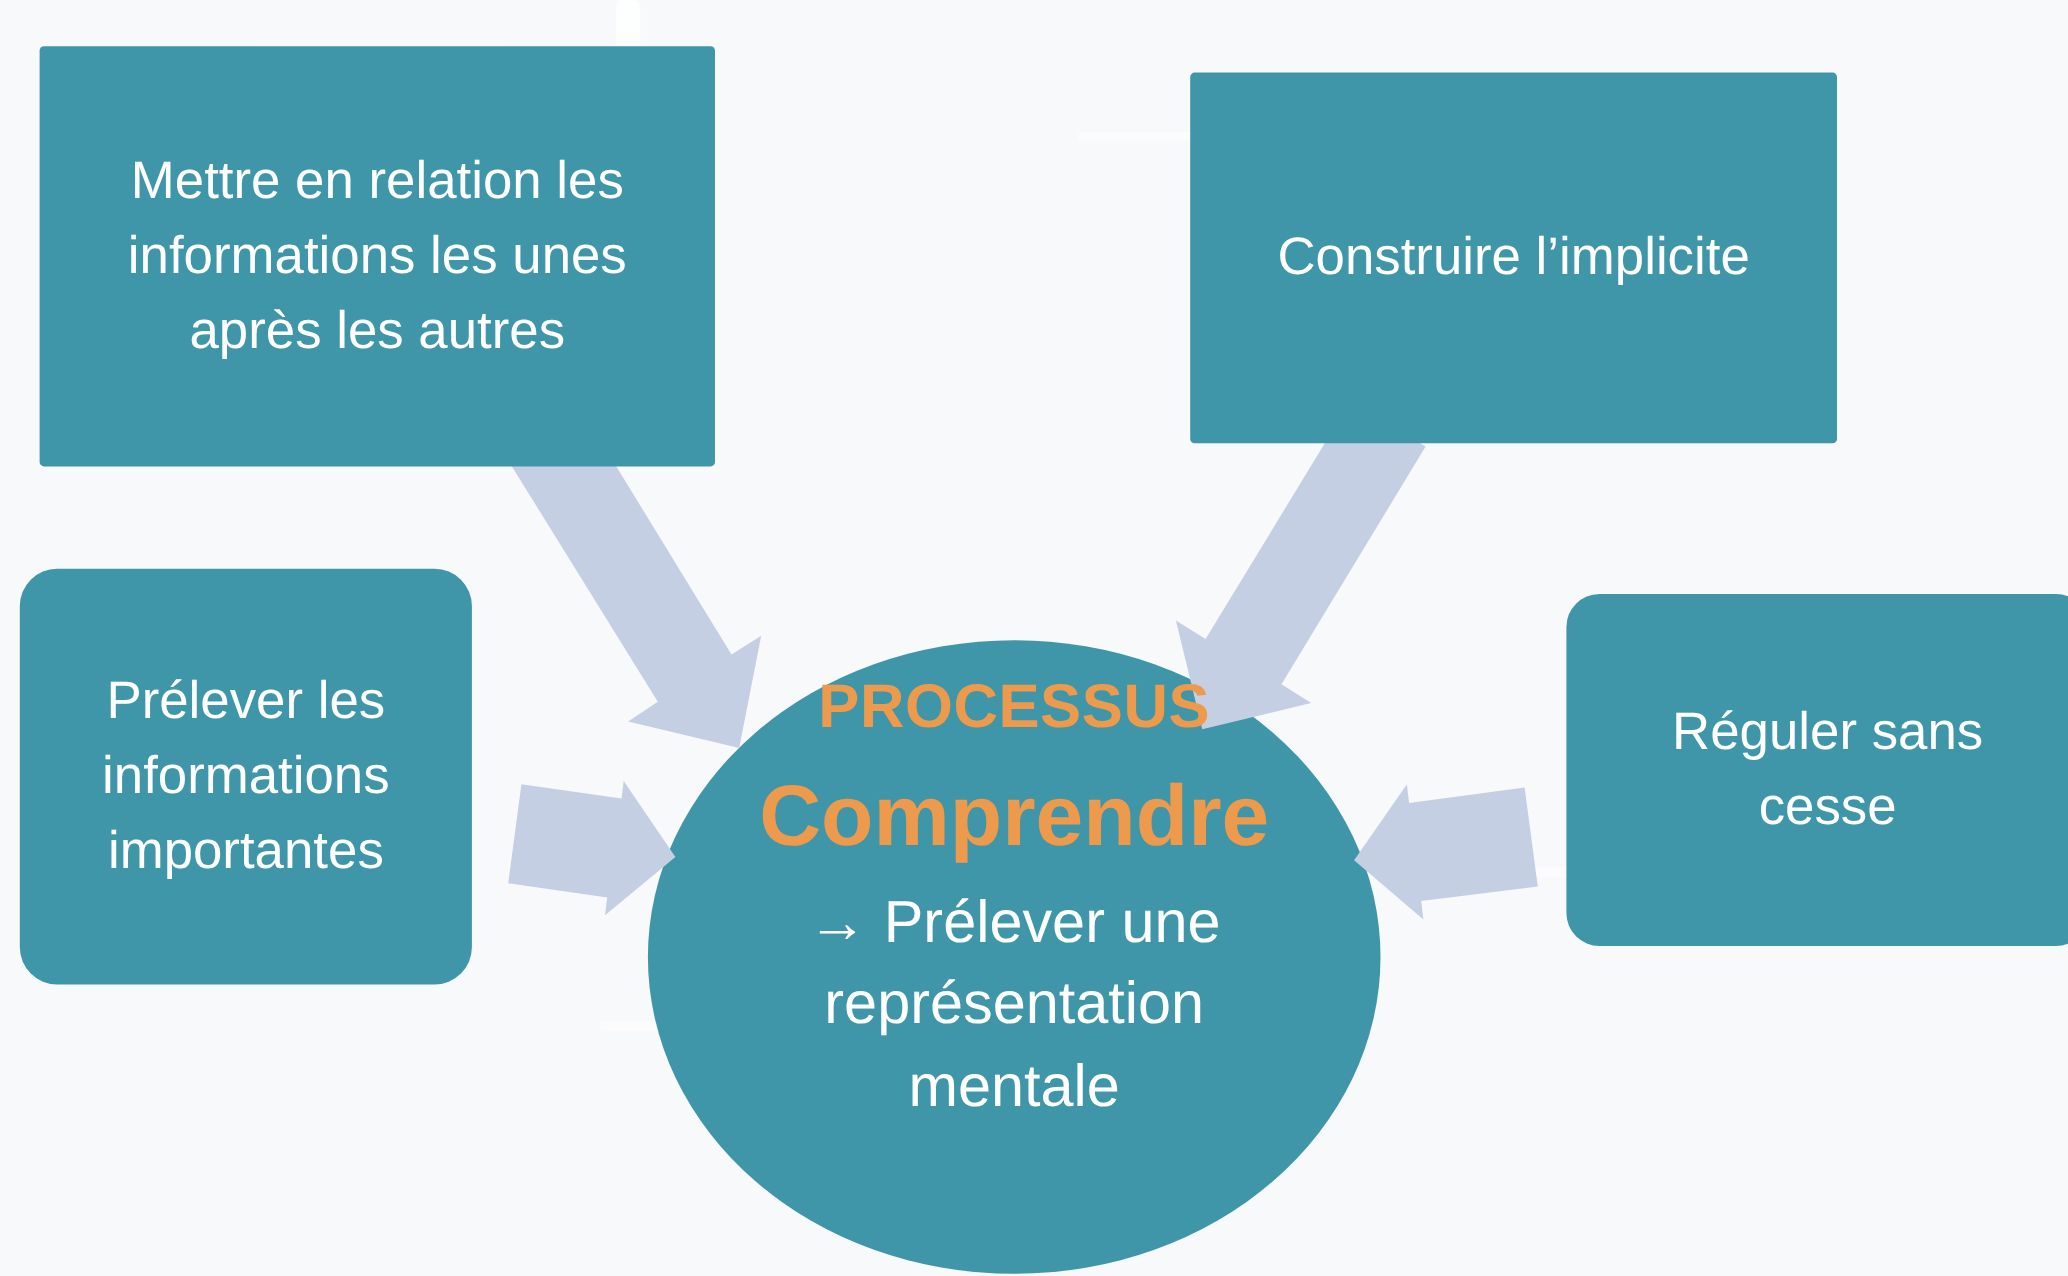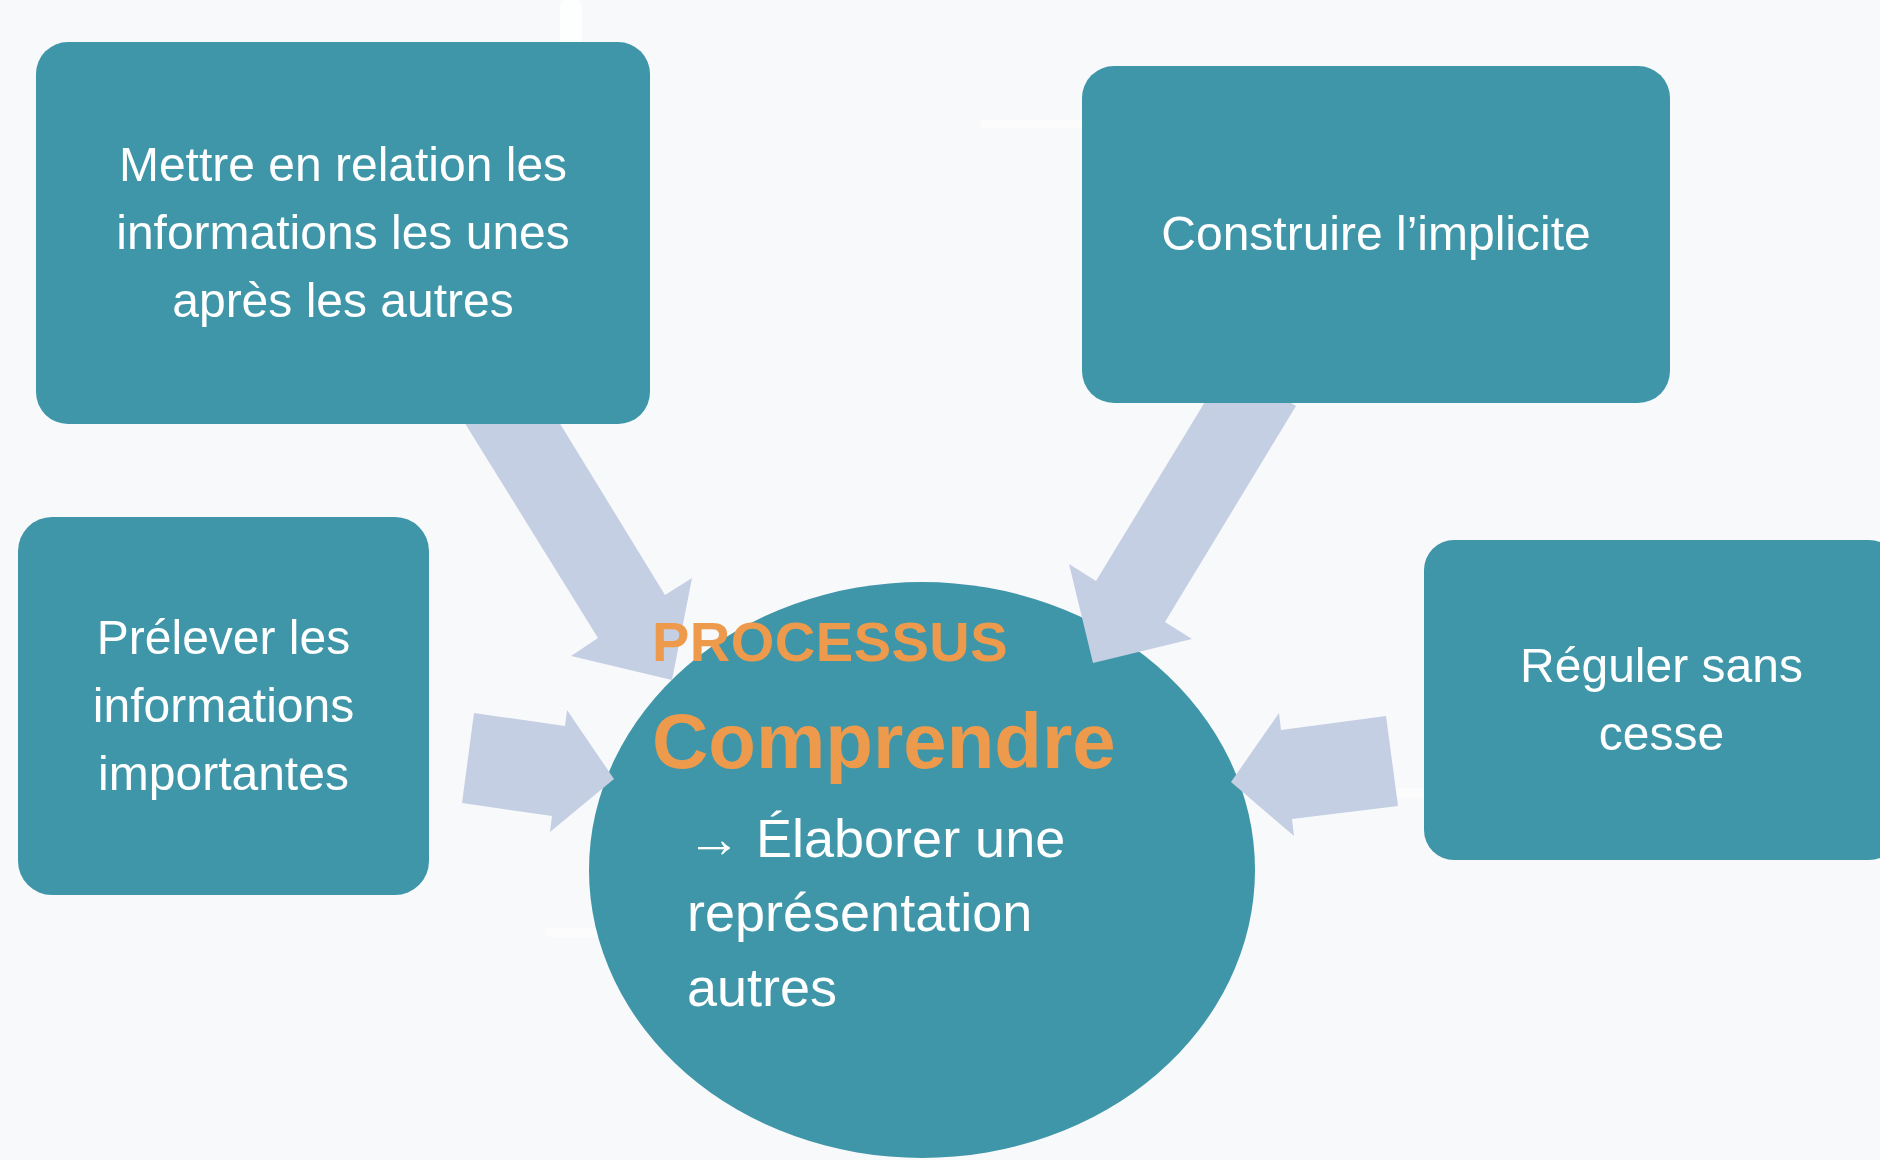--- a/index.html
+++ b/index.html
@@ -18,30 +18,31 @@
   .streak.s4{left:560px;top:0;width:22px;height:98px;background:rgba(255,255,255,.75);}
   .streak.s5{left:980px;top:120px;width:210px;height:8px;background:rgba(255,255,255,.5);}
 
   .box{
     position:absolute;
     background:var(--box-fill,#3E96A8);
     color:var(--text-white,#fff);
     display:flex;align-items:center;justify-content:center;
     text-align:center;
     font-size:48px;line-height:1.42;
-    border-radius:32px;
+    border-radius:4px;
     box-sizing:border-box;
   }
   .box-tl{left:36px;top:42px;width:614px;height:382px;padding:0 25px;}
   .box-tr{left:1082px;top:66px;width:588px;height:337px;padding:15px 24px;}
   .box-ml{left:18px;top:517px;width:411px;height:378px;padding:0 24px;border-radius:34px;}
   .box-mr{left:1424px;top:540px;width:475px;height:320px;padding:0 30px;border-radius:30px;}
 
   .center-text{
     position:absolute;left:652px;top:602px;width:540px;
+    text-align:center;
   }
   .center-heading{
     color:var(--accent-orange,#EE9A4C);
     font-weight:bold;font-size:56px;line-height:1.42;
     letter-spacing:.5px;
   }
   .center-title{
     color:var(--accent-orange,#EE9A4C);
     font-weight:bold;font-size:78px;line-height:1.12;
     margin-top:16px;
@@ -85,16 +86,16 @@
 
   <div class="box box-mr">
     <span>Réguler sans cesse</span>
   </div>
 
   <div class="center-text">
     <div class="center-heading">
       <div>PROCESSUS</div>
     </div>
     <div class="center-title">Comprendre</div>
-    <div class="center-subtitle">→ Élaborer une représentation autres</div>
+    <div class="center-subtitle">→ Prélever une représentation mentale</div>
   </div>
 
 </div>
 
 </body></html>

